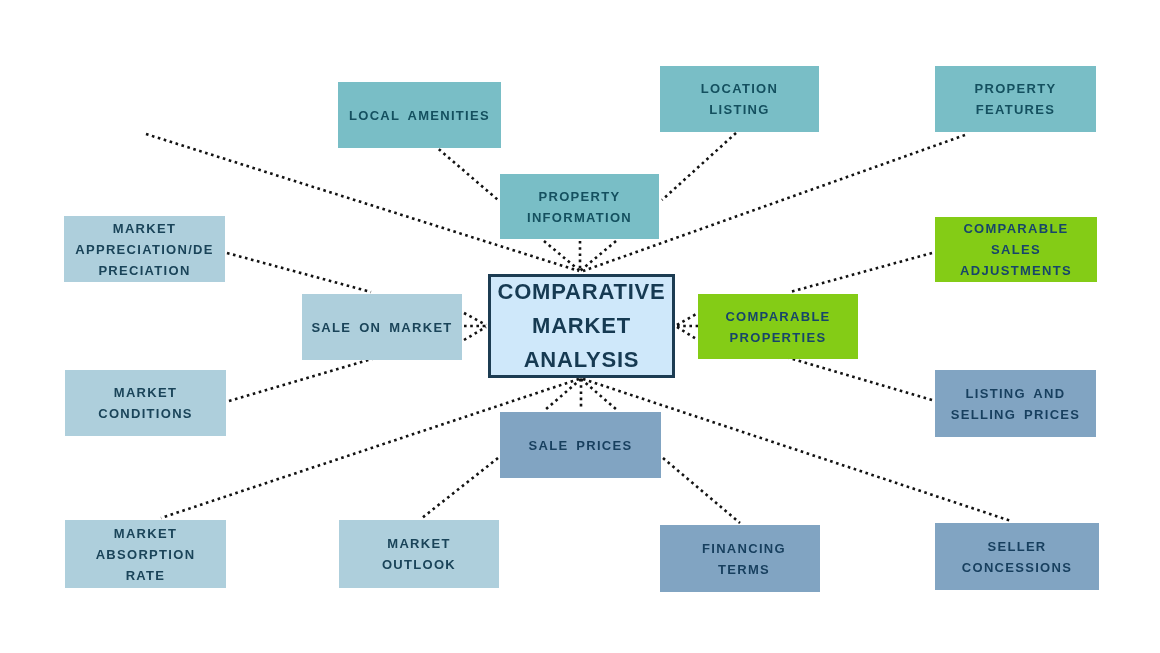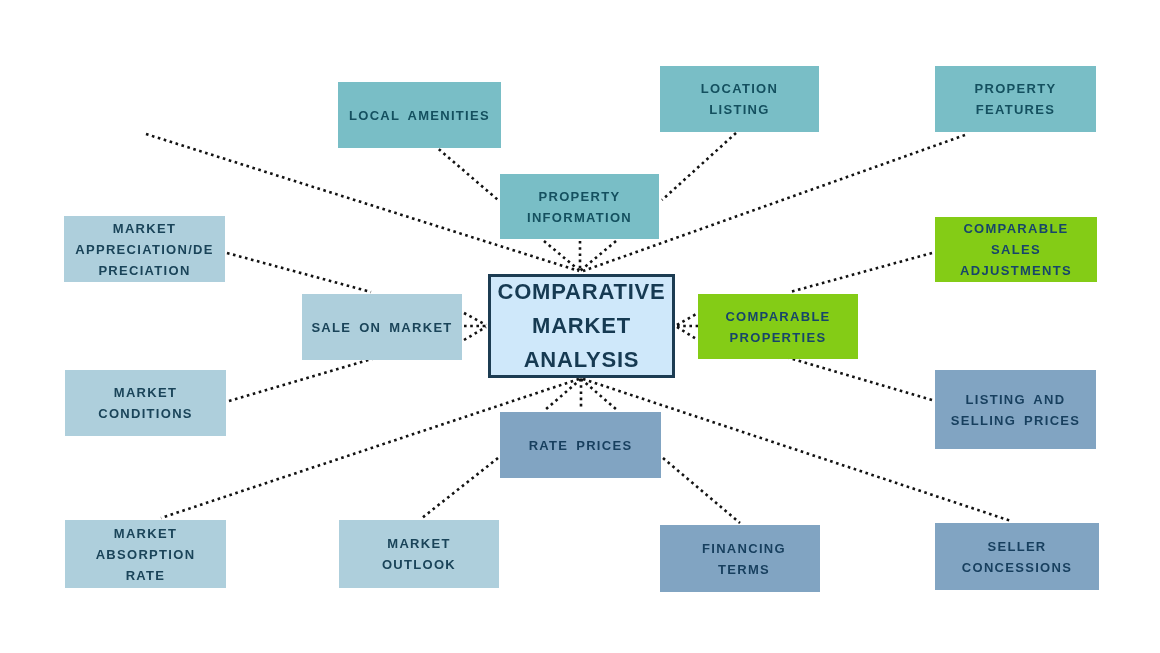--- a/index.html
+++ b/index.html
@@ -127,26 +127,26 @@
   </div>
   <div class="node blue" style="left:698px; top:294px; width:160px; height:65px;">
     <span>COMPARABLE
 PROPERTIES</span>
   </div>
 
   <div class="node light" style="left:65px;  top:370px; width:161px; height:66px;">
     <span>MARKET
 CONDITIONS</span>
   </div>
-  <div class="node slate" style="left:935px; top:370px; width:161px; height:79px;">
+  <div class="node slate" style="left:935px; top:370px; width:161px; height:67px;">
     <span>LISTING AND
 SELLING PRICES</span>
   </div>
   <div class="node slate" style="left:500px; top:412px; width:161px; height:66px;">
-    <span>RATE PRICES</span>
+    <span>SALE PRICES</span>
   </div>
 
   <div class="node light" style="left:65px;  top:520px; width:161px; height:68px;">
     <span>MARKET
 ABSORPTION
 RATE</span>
   </div>
   <div class="node light" style="left:339px; top:520px; width:160px; height:68px;">
     <span>MARKET
 OUTLOOK</span>

